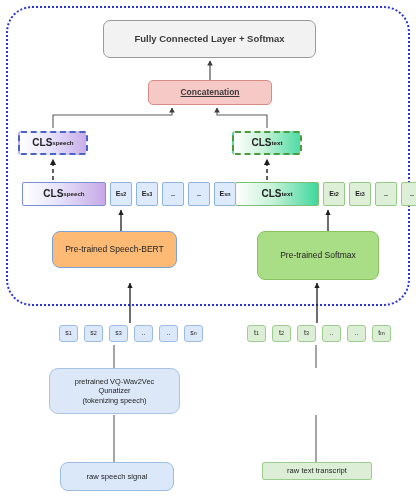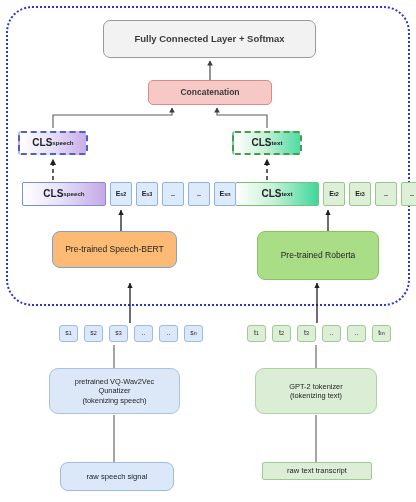--- a/index.html
+++ b/index.html
@@ -57,20 +57,21 @@
     left: 148px;
     top: 80px;
     width: 124px;
     height: 25px;
     background: #f6c9c6;
     border: 1px solid #d98b86;
     border-radius: 5px;
     font-size: 8.5px;
     font-weight: bold;
     color: #3a3a3a;
+    text-decoration: underline;
   }
 
   
   #cls-speech-pooled {
     left: 18px;
     top: 131px;
     width: 70px;
     height: 24px;
     border: 2px dashed #4a63c8;
     border-radius: 3px;
@@ -360,21 +361,21 @@
       <div class="node tok-e text" style="position: relative;">
         <span>..</span>
       </div>
     </div>
 
   <div class="node" id="speech-bert-box">
     <span>Pre-trained Speech-BERT</span>
   </div>
 
   <div class="node" id="roberta-box">
-    <span>Pre-trained Roberta</span>
+    <span>Pre-trained Softmax</span>
   </div>
 
   <div id="speech-token-row" style="position: absolute; left: 59px; top: 325px; display: flex; gap: 6px;">
       <div class="node tok-s speech" style="position: relative;">
         <span>s</span>
         <span class="sub">1</span>
       </div>
       <div class="node tok-s speech" style="position: relative;">
         <span>s</span>
         <span class="sub">2</span>
@@ -418,24 +419,20 @@
         <span class="sub">m</span>
       </div>
     </div>
 
   <div class="node" id="vq-tokenizer-box">
     <span>pretrained VQ-Wav2Vec</span>
     <span>Qunatizer</span>
     <span>(tokenizing speech)</span>
   </div>
 
-  <div class="node" id="gpt2-tokenizer-box">
-    <span>GPT-2 tokenizer</span>
-    <span>(tokenizing text)</span>
-  </div>
 
   <div class="node" id="raw-speech-box">
     <span>raw speech signal</span>
   </div>
 
   <div class="node" id="raw-text-box">
     <span>raw text transcript</span>
   </div>
 
 </div>

